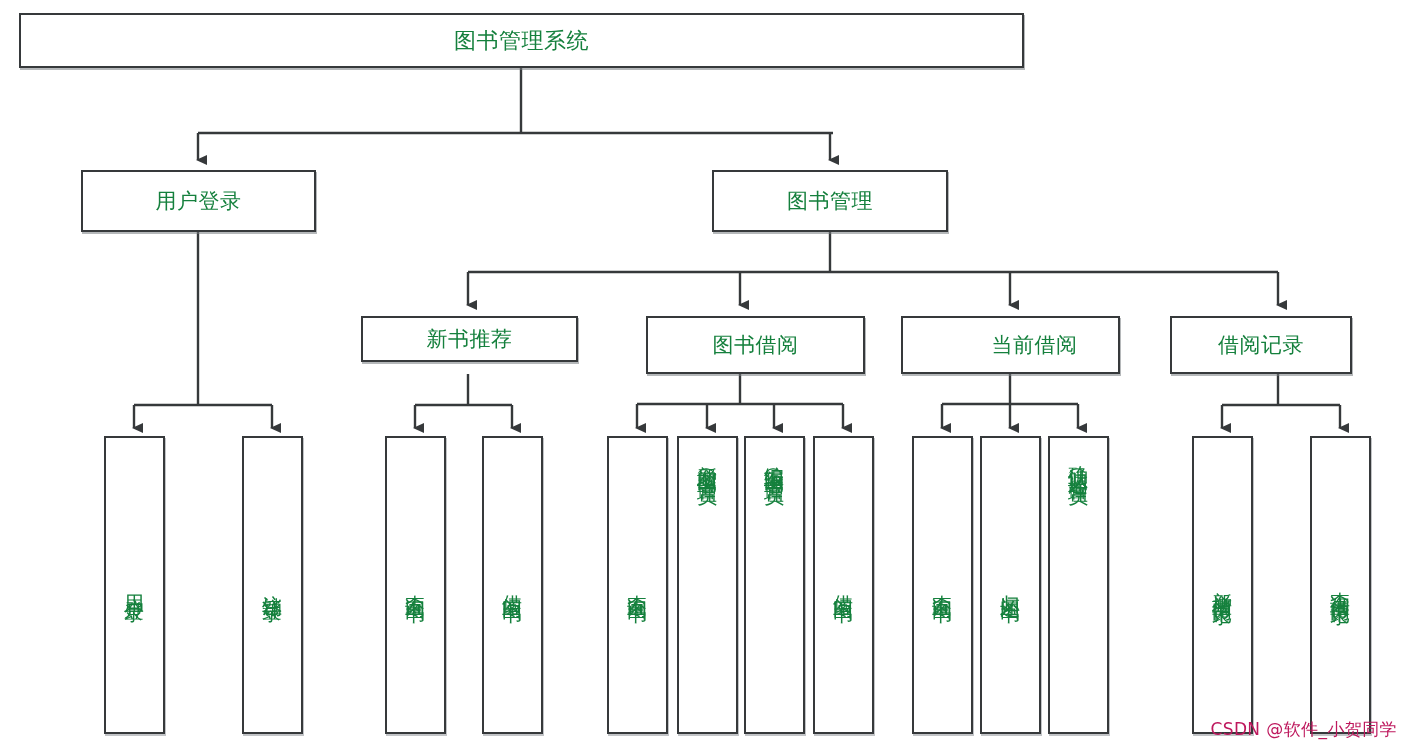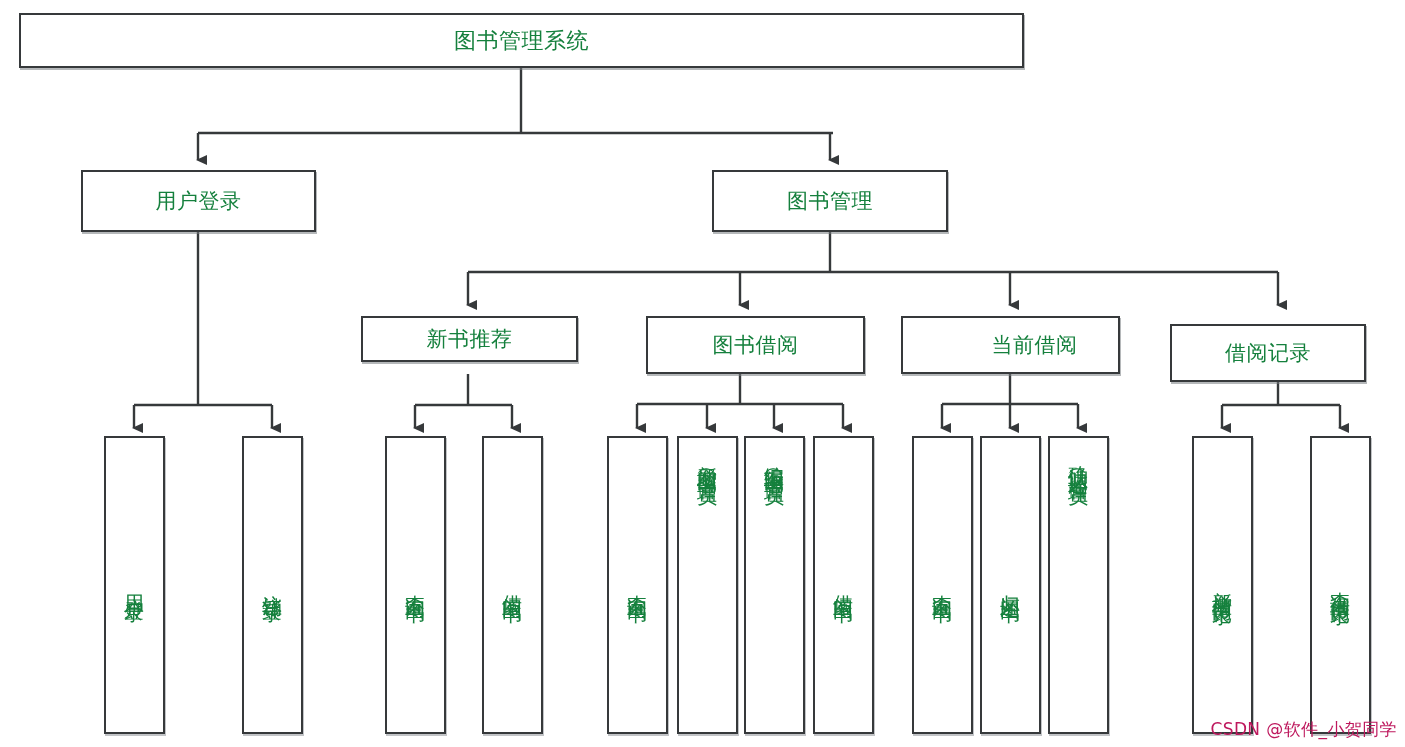--- a/index.html
+++ b/index.html
@@ -149,21 +149,21 @@
   </div>
 
   <div class="node h" style="left:631px; top:316px; width:219px; height:58px;margin-left:15px;">
     <span class="node-label">图书借阅</span>
   </div>
 
   <div class="node h" style="left:901px; top:316px; width:219px; height:58px;padding-left:48px;">
     <span class="node-label">当前借阅</span>
   </div>
 
-  <div class="node h" style="left:1170px; top:324px; width:196px; height:58px;">
+  <div class="node h" style="left:1170px; top:316px; width:182px; height:58px;">
     <span class="node-label">借阅记录</span>
   </div>
 
   <div class="node v centered" style="left:104px; top:436px; width:61px; height:298px;">
     <span class="node-label">用户登录</span>
   </div>
 
   <div class="node v centered" style="left:242px; top:436px; width:61px; height:298px;">
     <span class="node-label">注销登录</span>
   </div>

